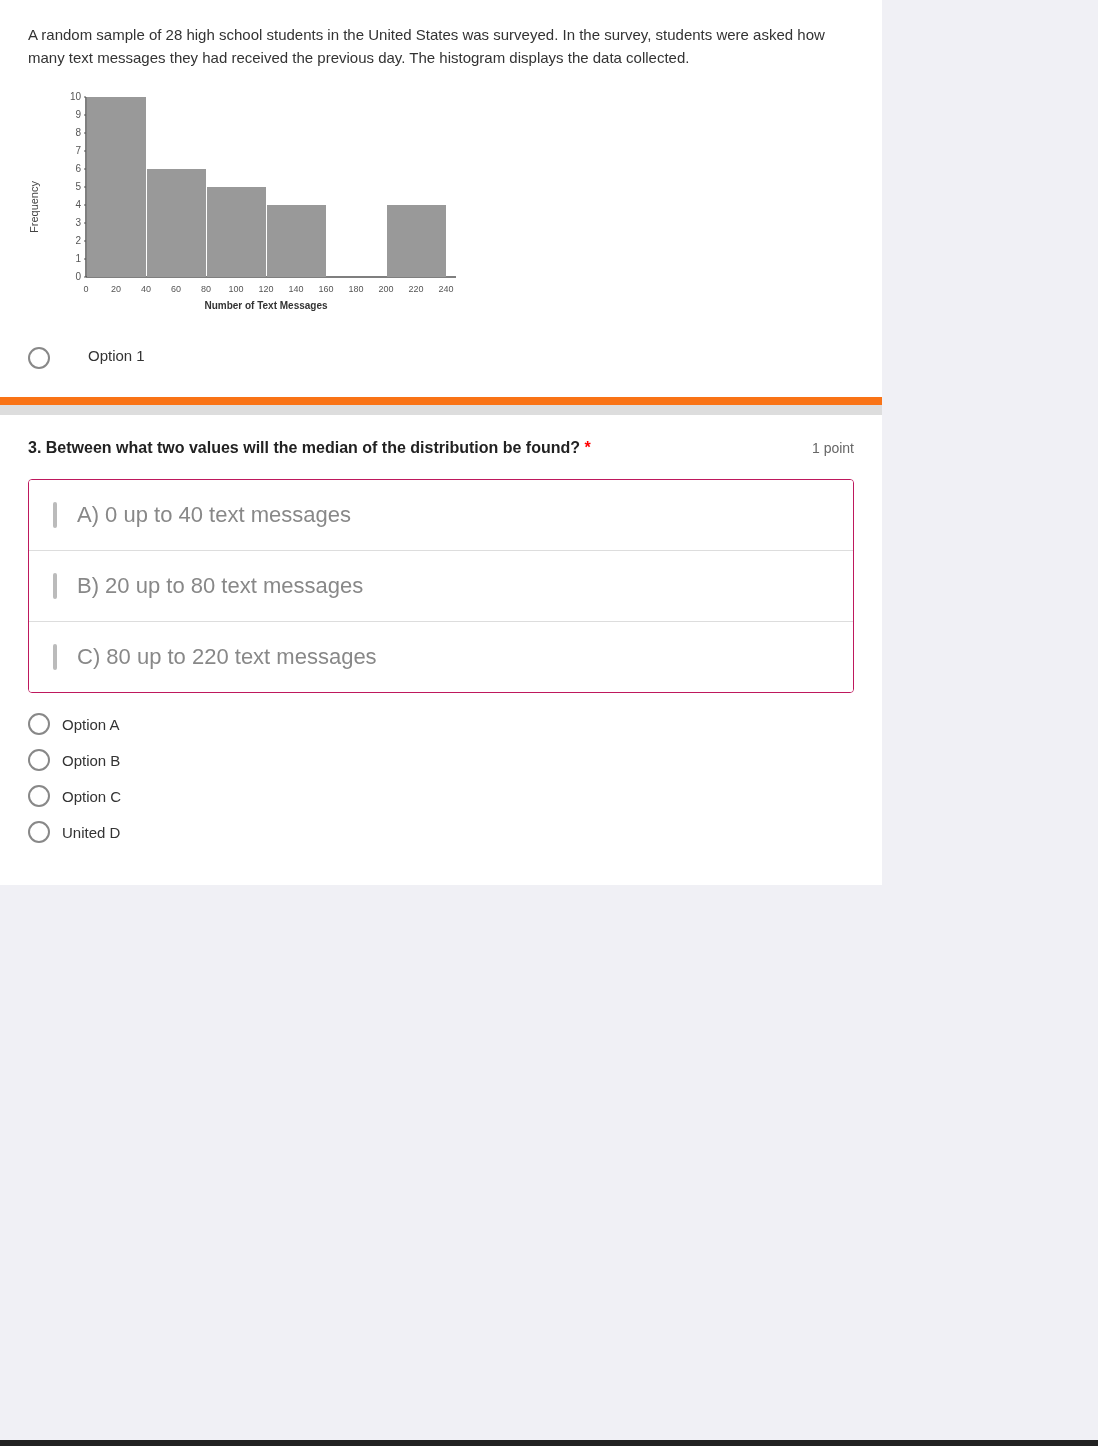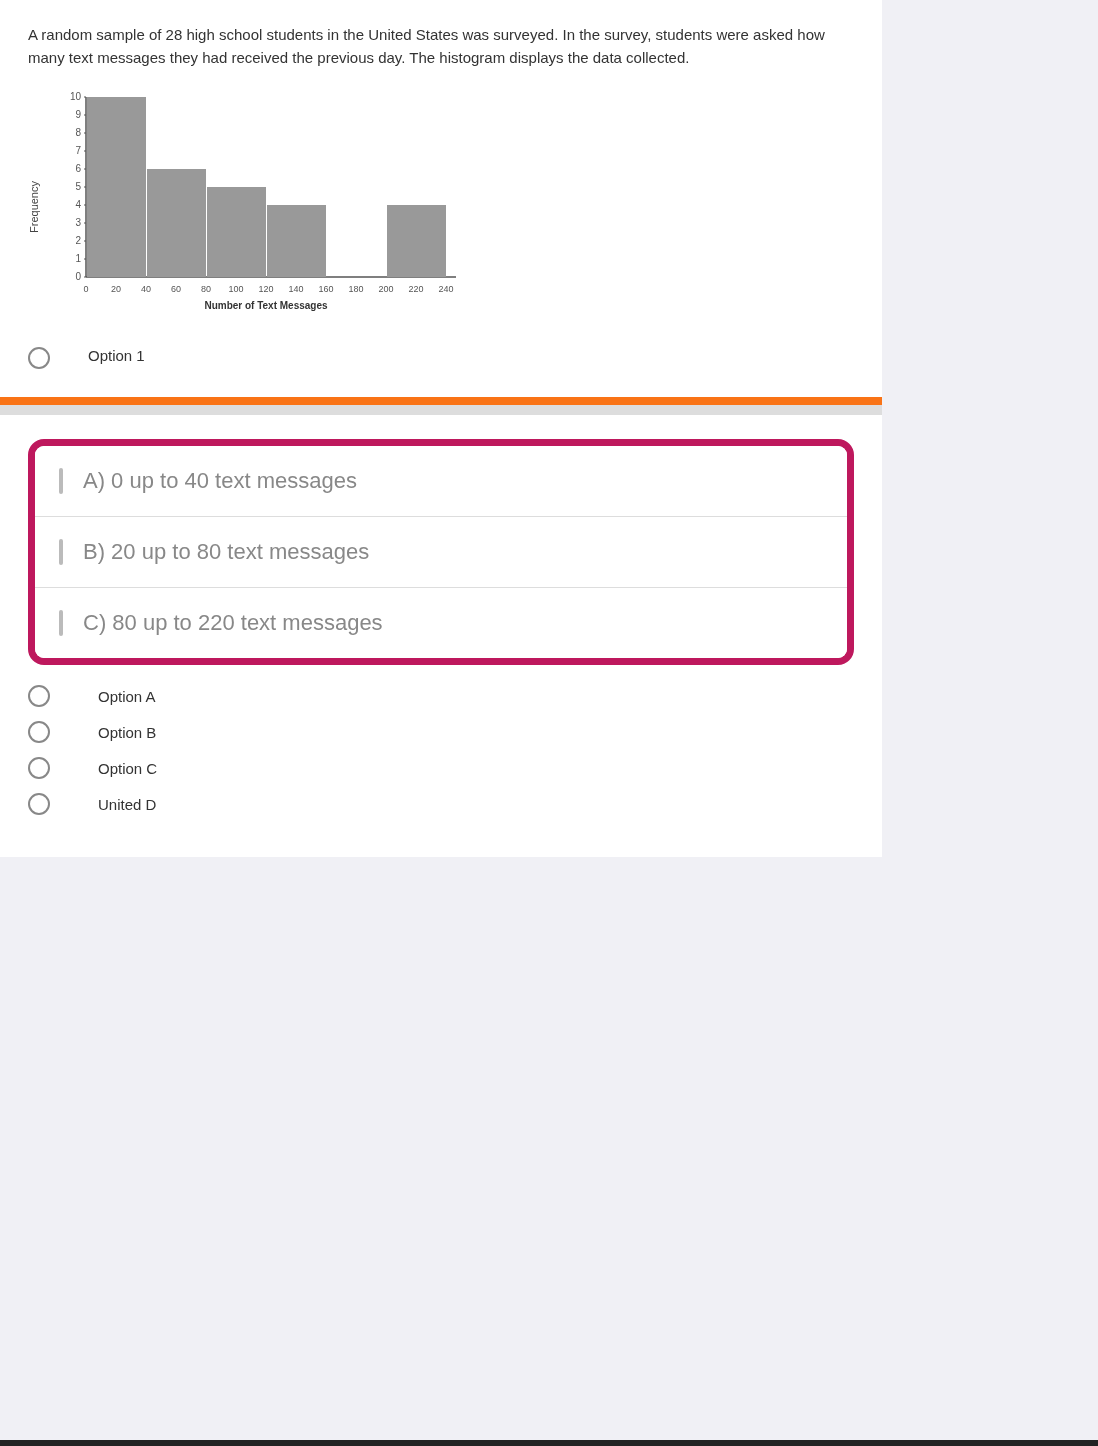--- a/index.html
+++ b/index.html
@@ -96,22 +96,22 @@
 
     .question3-points {
       font-size: 14px;
       color: #666;
       white-space: nowrap;
       margin-left: 16px;
     }
 
     
     .answer-choices {
-      border: 7px solid #be185d;
-      border-radius: 16px;
+      border: 1px solid #be185d;
+      border-radius: 4px;
       margin-bottom: 20px;
       overflow: hidden;
     }
 
     .answer-choice {
       padding: 22px 24px;
       font-size: 22px;
       color: #888;
       border-bottom: 1px solid #ddd;
       cursor: pointer;
@@ -135,21 +135,20 @@
     
     .q3-radio-options {
       margin-top: 8px;
     }
 
     .q3-radio-option {
       display: flex;
       align-items: center;
       margin-bottom: 14px;
       cursor: pointer;
-      gap: 36px;
     }
 
     .q3-radio-circle {
       width: 22px;
       height: 22px;
       border-radius: 50%;
       border: 2px solid #888;
       margin-right: 12px;
       flex-shrink: 0;
       background: #fff;
@@ -242,20 +241,28 @@
 
     <div class="radio-option">
       <div class="radio-circle"></div>
       <span class="radio-label">Option 1</span>
     </div>
   </div>
 
   <div class="section-divider"></div>
 
   <div class="question3-section">
+    <div class="question3-header">
+      <div>
+        <span style="font-size:16px;font-weight:bold;color:#222;">3.</span>
+        <span style="font-size:16px;font-weight:bold;color:#222;">Between what two values will the median of the distribution be found?</span>
+        <span style="font-size:16px;font-weight:bold;color:red;">*</span>
+      </div>
+      <span class="question3-points">1 point</span>
+    </div>
 
     <div class="answer-choices">
       <div class="answer-choice">
         <div class="answer-choice-left-bar"></div>
         <span>A) 0 up to 40 text messages</span>
       </div>
       <div class="answer-choice">
         <div class="answer-choice-left-bar"></div>
         <span>B) 20 up to 80 text messages</span>
       </div>

